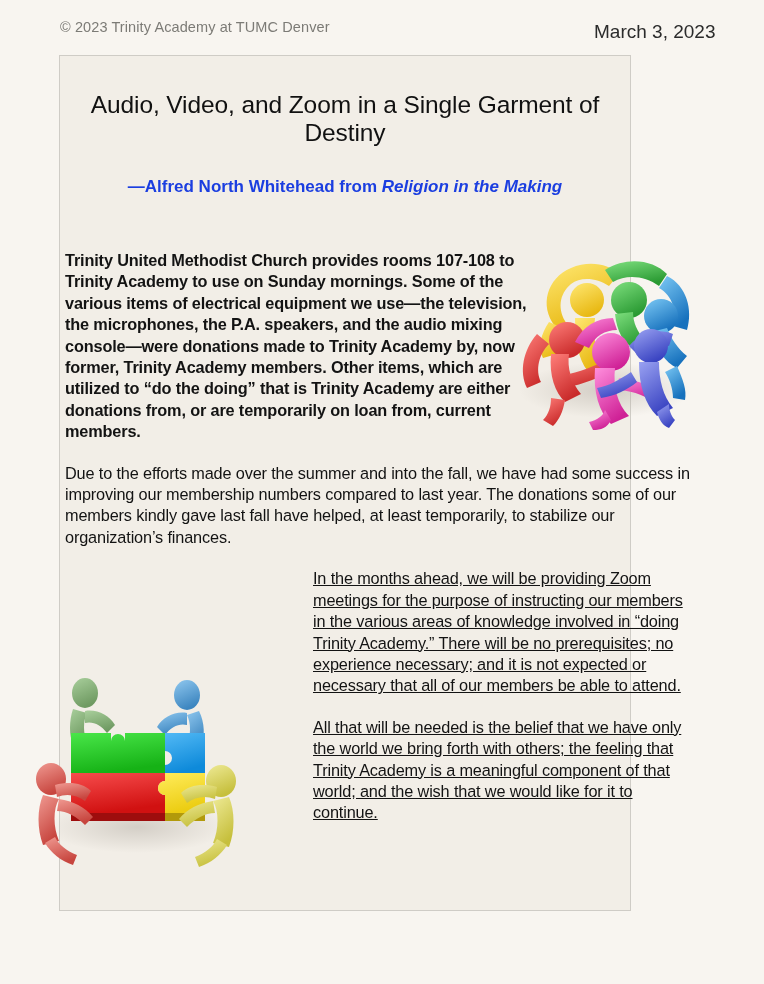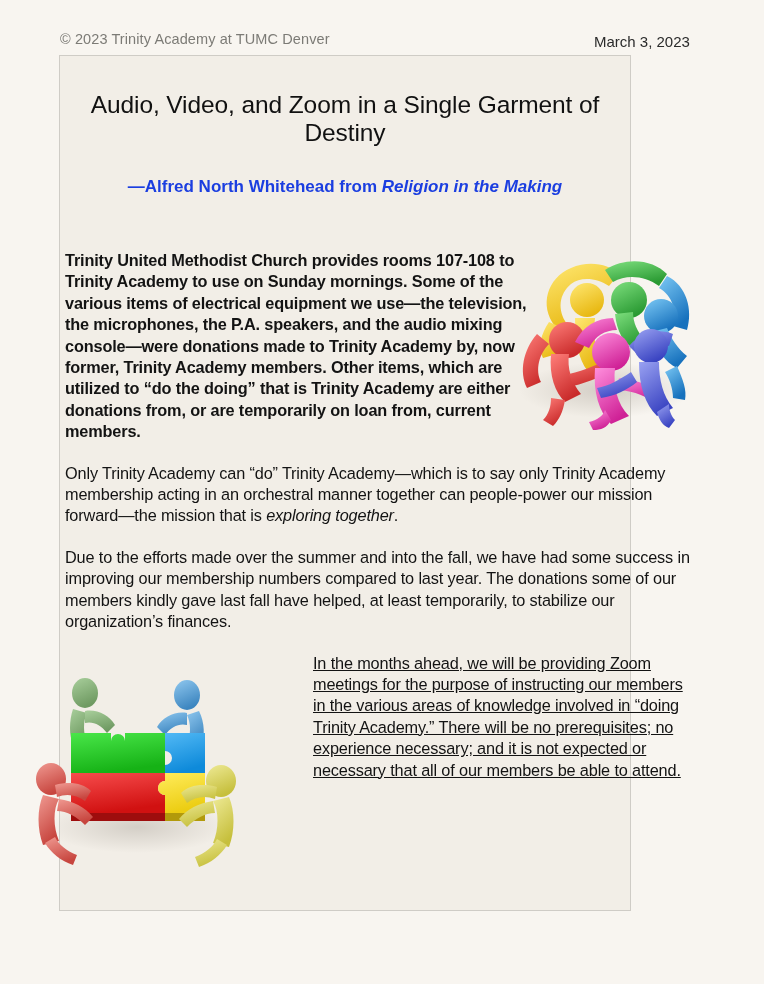--- a/index.html
+++ b/index.html
@@ -9,37 +9,37 @@
     height: 984px;
     background: #f8f5f0;
     font-family: "Liberation Sans", sans-serif;
     position: relative;
     overflow: hidden;
   }
 
   
   .page-header {
     position: absolute;
-    top: 12px; left: 0;
+    top: 0; left: 0;
     width: 764px;
     height: 55px;
   }
   .copyright {
     position: absolute;
     left: 60px;
     top: 19px;
     font-size: 14.5px;
     color: #7c7b76;
     letter-spacing: 0.1px;
   }
   .doc-date {
     position: absolute;
     left: 594px;
     top: 21px;
-    font-size: 15px;
+    font-size: 19px;
     color: #2b2b2b;
   }
 
   
   .page-frame {
     position: absolute;
     left: 59px;
     top: 55px;
     width: 572px;
     height: 856px;
@@ -296,21 +296,21 @@
         <path d="M188 142 C174 144 162 150 154 160 L162 168 C170 160 180 154 190 154 Z" fill="url(#pYelFig)"></path>
         <path d="M202 186 C196 196 186 204 174 208 L170 198 C180 194 188 188 192 180 Z" fill="url(#pYelFig)"></path>
       </g>
     </svg>
   </div>
 
   <div class="body-area">
 
     <p class="para para-narrow">Trinity United Methodist Church provides rooms 107-108 to Trinity Academy to use on Sunday mornings. Some of the various items of electrical equipment we use—the television, the microphones, the P.A. speakers, and the audio mixing console—were donations made to Trinity Academy by, now former, Trinity Academy members. Other items, which are utilized to “do the doing” that is Trinity Academy are either donations from, or are temporarily on loan from, current members.</p>
 
-    <p class="para"><span>Only Trinity Academy can “do” Trinity Academy—which is to say only Trinity Academy membership acting in an orchestral manner together can people-power our mission forward—the mission that is </span><i>exploring together</i><span>.</span></p>
 
     <p class="para">Due to the efforts made over the summer and into the fall, we have had some success in improving our membership numbers compared to last year. The donations some of our members kindly gave last fall have helped, at least temporarily, to stabilize our organization’s finances.</p>
 
     <p class="para para-indent">In the months ahead, we will be providing Zoom meetings for the purpose of instructing our members in the various areas of knowledge involved in “doing Trinity Academy.” There will be no prerequisites; no experience necessary; and it is not expected or necessary that all of our members be able to attend.</p>
 
+    <p class="para para-indent">All that will be needed is the belief that we have only the world we bring forth with others; the feeling that Trinity Academy is a meaningful component of that world; and the wish that we would like for it to continue.</p>
 
   </div>
 </div>
 
 </body></html>

